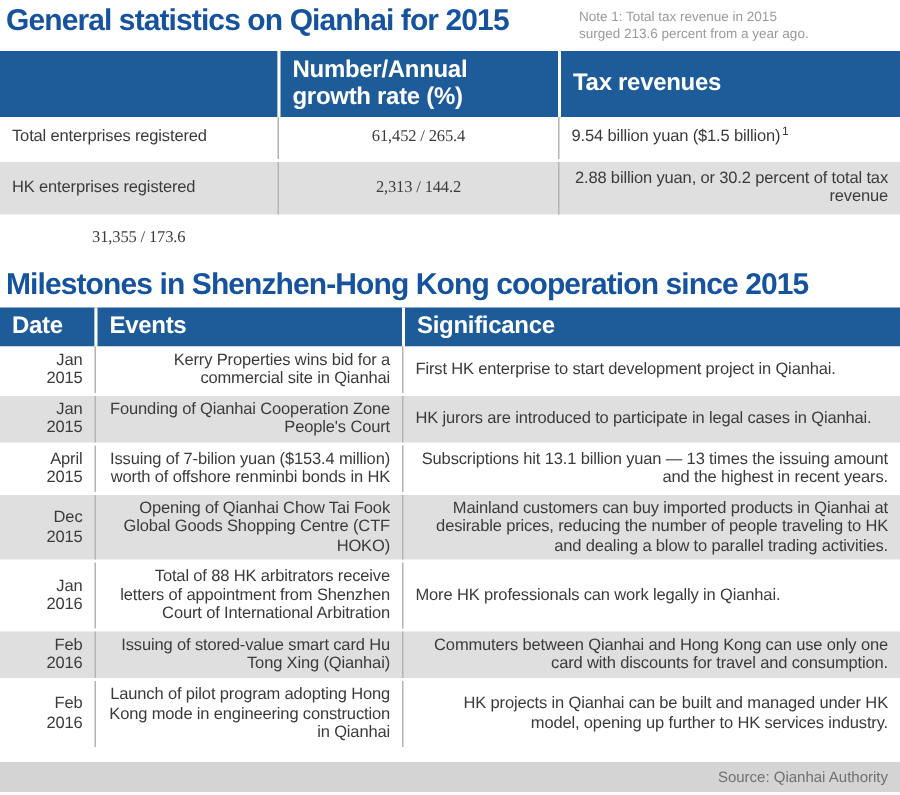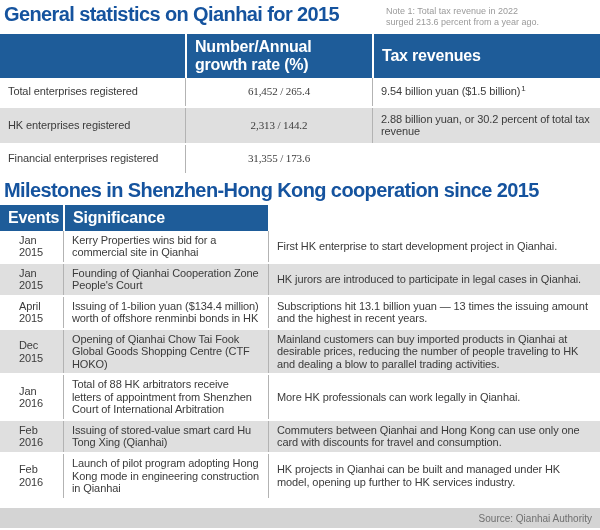--- a/index.html
+++ b/index.html
@@ -29,21 +29,21 @@
     background: #1e5c99; color: #ffffff; font-weight: bold; font-size: 16px;
     padding: 4px 8px; display: flex; align-items: center; letter-spacing: -0.2px;
   }
   .hcell + .hcell { border-left: 2px solid #ffffff; }
 
   .body-row { border-bottom: 2px solid #ffffff; }
   .body-row.gray .cell { background: #dfdfdf; }
 
   .cell {
     font-size: 11px; line-height: 1.14; letter-spacing: -0.1px;
-    padding: 4px 8px; display: flex; align-items: center; background: #ffffff;
+    padding: 4px 8px; display: flex; align-items: center; background: #ffffff; text-align: right;
   }
   .cell + .cell { border-left: 1px solid #b3b3b3; }
   .cell.center { justify-content: center; text-align: center; font-family: Liberation Serif, serif; }
   .t1 .body-row { min-height: 30px; }
   .t1 .cell { padding: 5px 8px; }
   .t2 .cell { padding: 3px 8px; }
   .t2 .date-cell { padding-left: 19px; }
   sup { font-size: 8px; line-height: 0; margin-left: 1px; }
 
   
@@ -53,21 +53,21 @@
   }
 </style>
 </head>
 <body>
 
 <div class="page">
 
   <div class="sec1-head">
     <div class="big-title">General statistics on Qianhai for 2015</div>
     <div class="note">
-      <div>Note 1: Total tax revenue in 2022</div>
+      <div>Note 1: Total tax revenue in 2015</div>
       <div>surged 213.6 percent from a year ago.</div>
     </div>
   </div>
 
   <div class="t1">
     <div class="grid-row">
       <div class="hcell"></div>
       <div class="hcell">Number/Annual growth rate (%)</div>
       <div class="hcell">Tax revenues</div>
     </div>
@@ -78,46 +78,46 @@
       <div class="cell">
           <span><span>9.54 billion yuan ($1.5 billion)</span><sup>1</sup></span>
         </div>
     </div>
     <div class="grid-row body-row gray">
       <div class="cell">HK enterprises registered</div>
       <div class="cell center">2,313 / 144.2</div>
       <div class="cell">2.88 billion yuan, or 30.2 percent of total tax revenue</div>
     </div>
     <div class="grid-row body-row">
-      <div class="cell">Financial enterprises registered</div>
       <div class="cell center">31,355 / 173.6</div>
     </div>
   </div>
 
   <div class="big-title sec2-title">Milestones in Shenzhen-Hong Kong cooperation since 2015</div>
 
   <div class="t2">
     <div class="grid-row">
+      <div class="hcell">Date</div>
       <div class="hcell">Events</div>
       <div class="hcell">Significance</div>
     </div>
 
     <div class="grid-row body-row">
       <div class="cell date-cell">Jan 2015</div>
       <div class="cell">Kerry Properties wins bid for a commercial site in Qianhai</div>
       <div class="cell">First HK enterprise to start development project in Qianhai.</div>
     </div>
     <div class="grid-row body-row gray">
       <div class="cell date-cell">Jan 2015</div>
       <div class="cell">Founding of Qianhai Cooperation Zone People's Court</div>
       <div class="cell">HK jurors are introduced to participate in legal cases in Qianhai.</div>
     </div>
     <div class="grid-row body-row">
       <div class="cell date-cell">April 2015</div>
-      <div class="cell">Issuing of 1-bilion yuan ($134.4 million) worth of offshore renminbi bonds in HK</div>
+      <div class="cell">Issuing of 7-bilion yuan ($153.4 million) worth of offshore renminbi bonds in HK</div>
       <div class="cell">Subscriptions hit 13.1 billion yuan — 13 times the issuing amount and the highest in recent years.</div>
     </div>
     <div class="grid-row body-row gray">
       <div class="cell date-cell">Dec 2015</div>
       <div class="cell">Opening of Qianhai Chow Tai Fook Global Goods Shopping Centre (CTF HOKO)</div>
       <div class="cell">Mainland customers can buy imported products in Qianhai at desirable prices, reducing the number of people traveling to HK and dealing a blow to parallel trading activities.</div>
     </div>
     <div class="grid-row body-row">
       <div class="cell date-cell">Jan 2016</div>
       <div class="cell">Total of 88 HK arbitrators receive letters of appointment from Shenzhen Court of International Arbitration</div>

